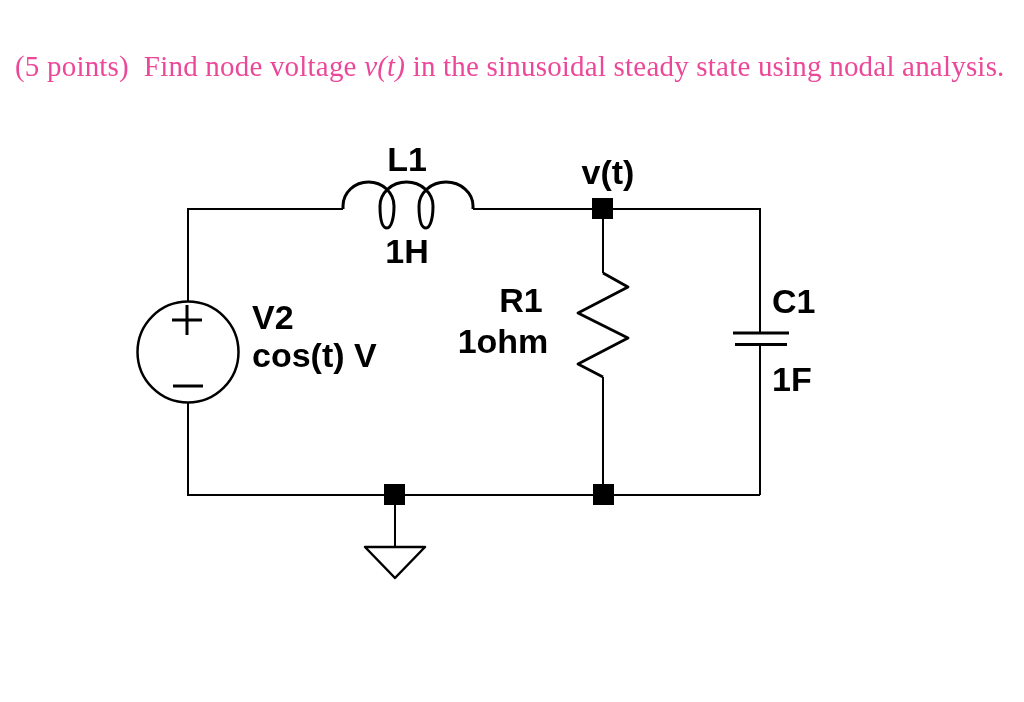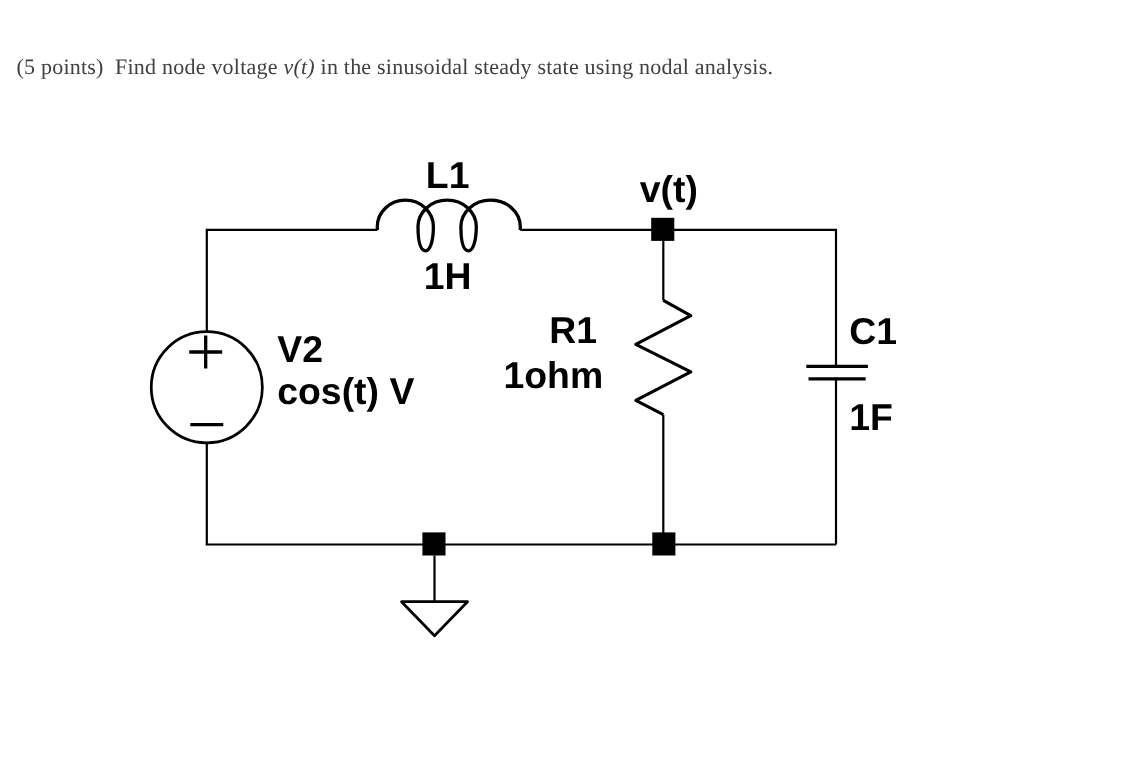--- a/index.html
+++ b/index.html
@@ -6,22 +6,22 @@
   body{
     width:1024px;height:702px;
     background:#ffffff;
     position:relative;
     overflow:hidden;
     font-family:"Liberation Serif", serif;
   }
   .title{
     position:absolute;
     left:15px;top:50px;
-    font-size:20px;
-    color:#404040;
+    font-size:29px;
+    color:#ec4899;
     white-space:pre-wrap;
     letter-spacing:0.2px;
   }
   .title .em{font-style:italic;}
   .schematic{
     position:absolute;left:0;top:0;
   }
   .schematic text{
     font-family:"Liberation Sans", sans-serif;
     font-weight:bold;

